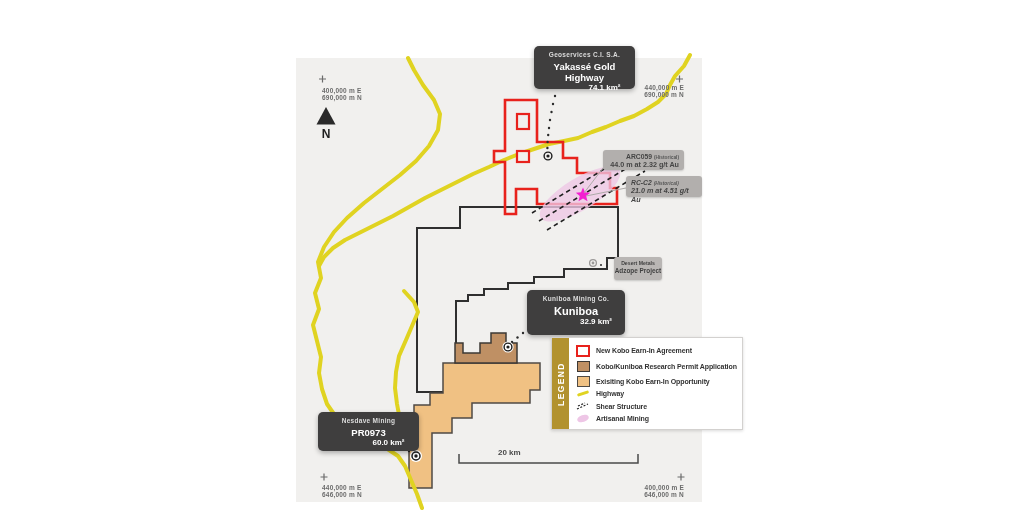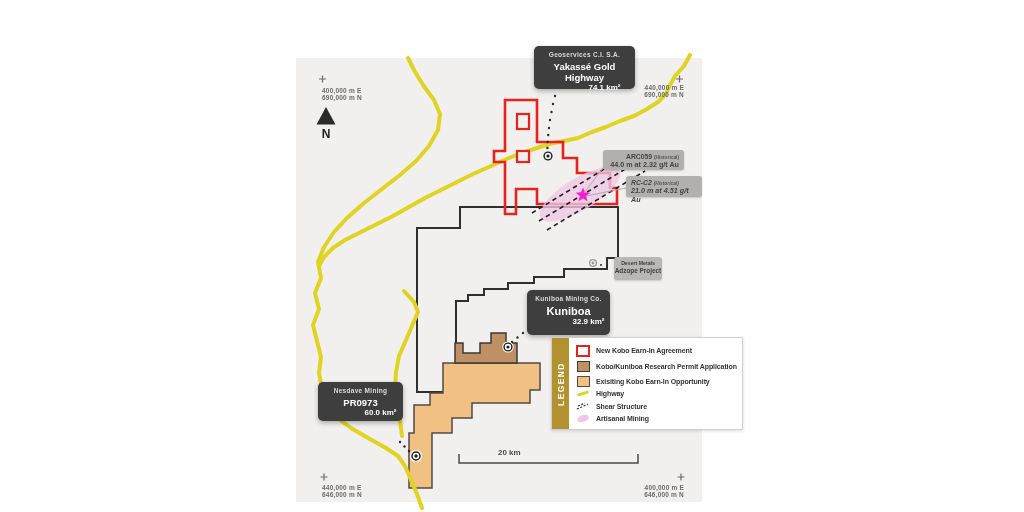--- a/index.html
+++ b/index.html
@@ -184,27 +184,27 @@
   </div>
 
   <div id="scale-text">20 km</div>
 
   <div class="dark-label" style="left:534px;top:46px;width:101px;height:43px;">
     <div class="l1">Geoservices C.I. S.A.</div>
     <div class="l2">Yakassé Gold Highway</div>
     <div class="l3">74.1 km²</div>
   </div>
 
-  <div class="dark-label" style="left:527px;top:290px;width:83px;height:45px;">
+  <div class="dark-label" style="left:527px;top:290px;width:98px;height:45px;">
     <div class="l1">Kuniboa Mining Co.</div>
     <div class="l2 big">Kuniboa</div>
     <div class="l3">32.9 km²</div>
   </div>
 
-  <div class="dark-label" style="left:318px;top:382px;width:85px;height:39px;">
+  <div class="dark-label" style="left:318px;top:412px;width:101px;height:39px;">
     <div class="l1">Nesdave Mining</div>
     <div class="l2">PR0973</div>
     <div class="l3">60.0 km²</div>
   </div>
 
   <div class="gray-label" style="left:603px;top:150px;width:81px;height:20px;text-align:right;">
     <div class="hole"><span>ARC059</span>
       <span class="qual">(Historical)</span></div>
     <div class="res">44.0 m at 2.32 g/t Au</div>
   </div>

